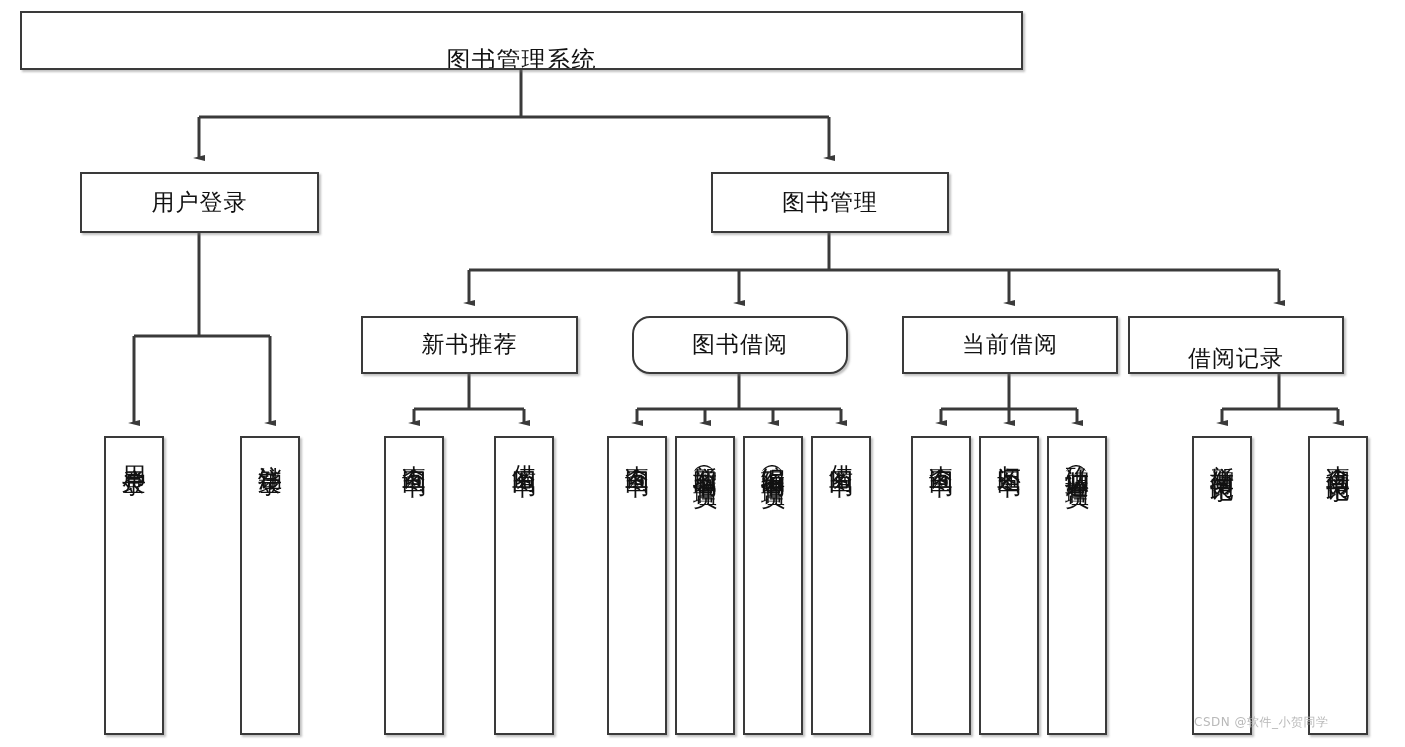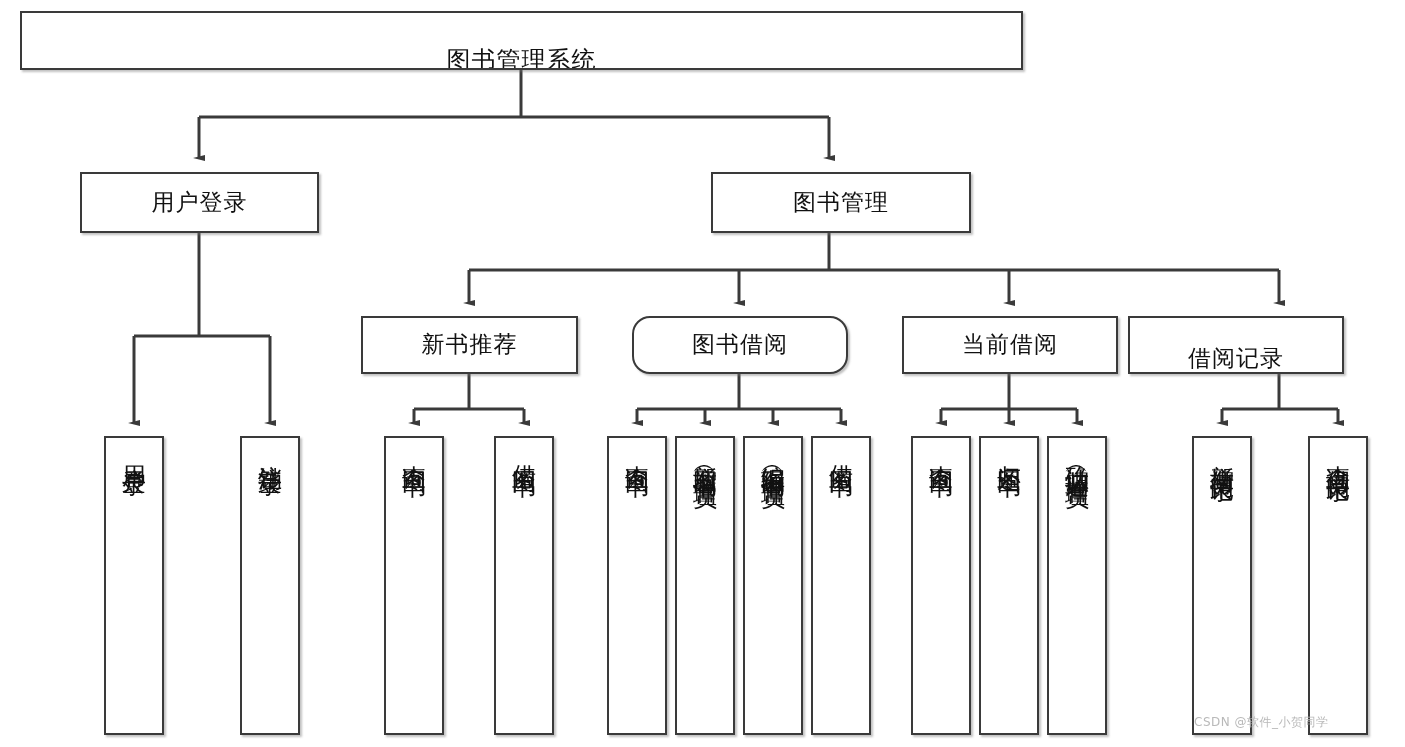--- a/index.html
+++ b/index.html
@@ -126,21 +126,21 @@
     </g>
   </svg>
 
   <div class="node horizontal root" style="left:20px; top:11px; width:1003px; height:59px;">
     <span class="label">图书管理系统</span>
   </div>
 
   <div class="node horizontal" style="left:80px; top:172px; width:239px; height:61px;">
     <span class="label">用户登录</span>
   </div>
-  <div class="node horizontal" style="left:711px; top:172px; width:260px; height:61px;">
+  <div class="node horizontal" style="left:711px; top:172px; width:238px; height:61px;">
     <span class="label">图书管理</span>
   </div>
 
   <div class="node horizontal" style="left:361px; top:316px; width:217px; height:58px;">
     <span class="label">新书推荐</span>
   </div>
   <div class="node horizontal" style="left:632px; top:316px; width:216px; height:58px;border-radius:18px;">
     <span class="label">图书借阅</span>
   </div>
   <div class="node horizontal" style="left:902px; top:316px; width:216px; height:58px;">

